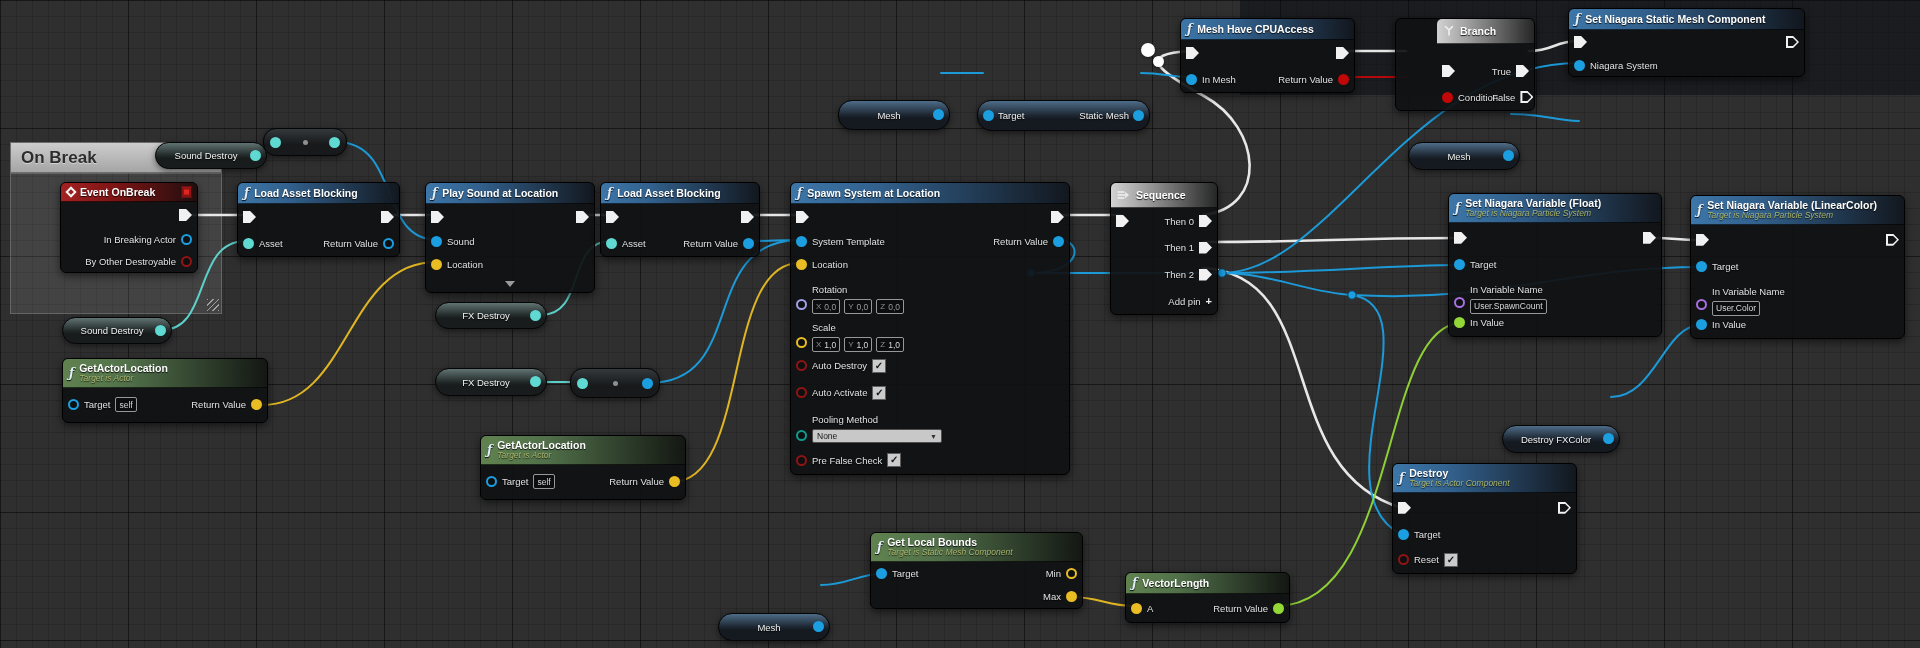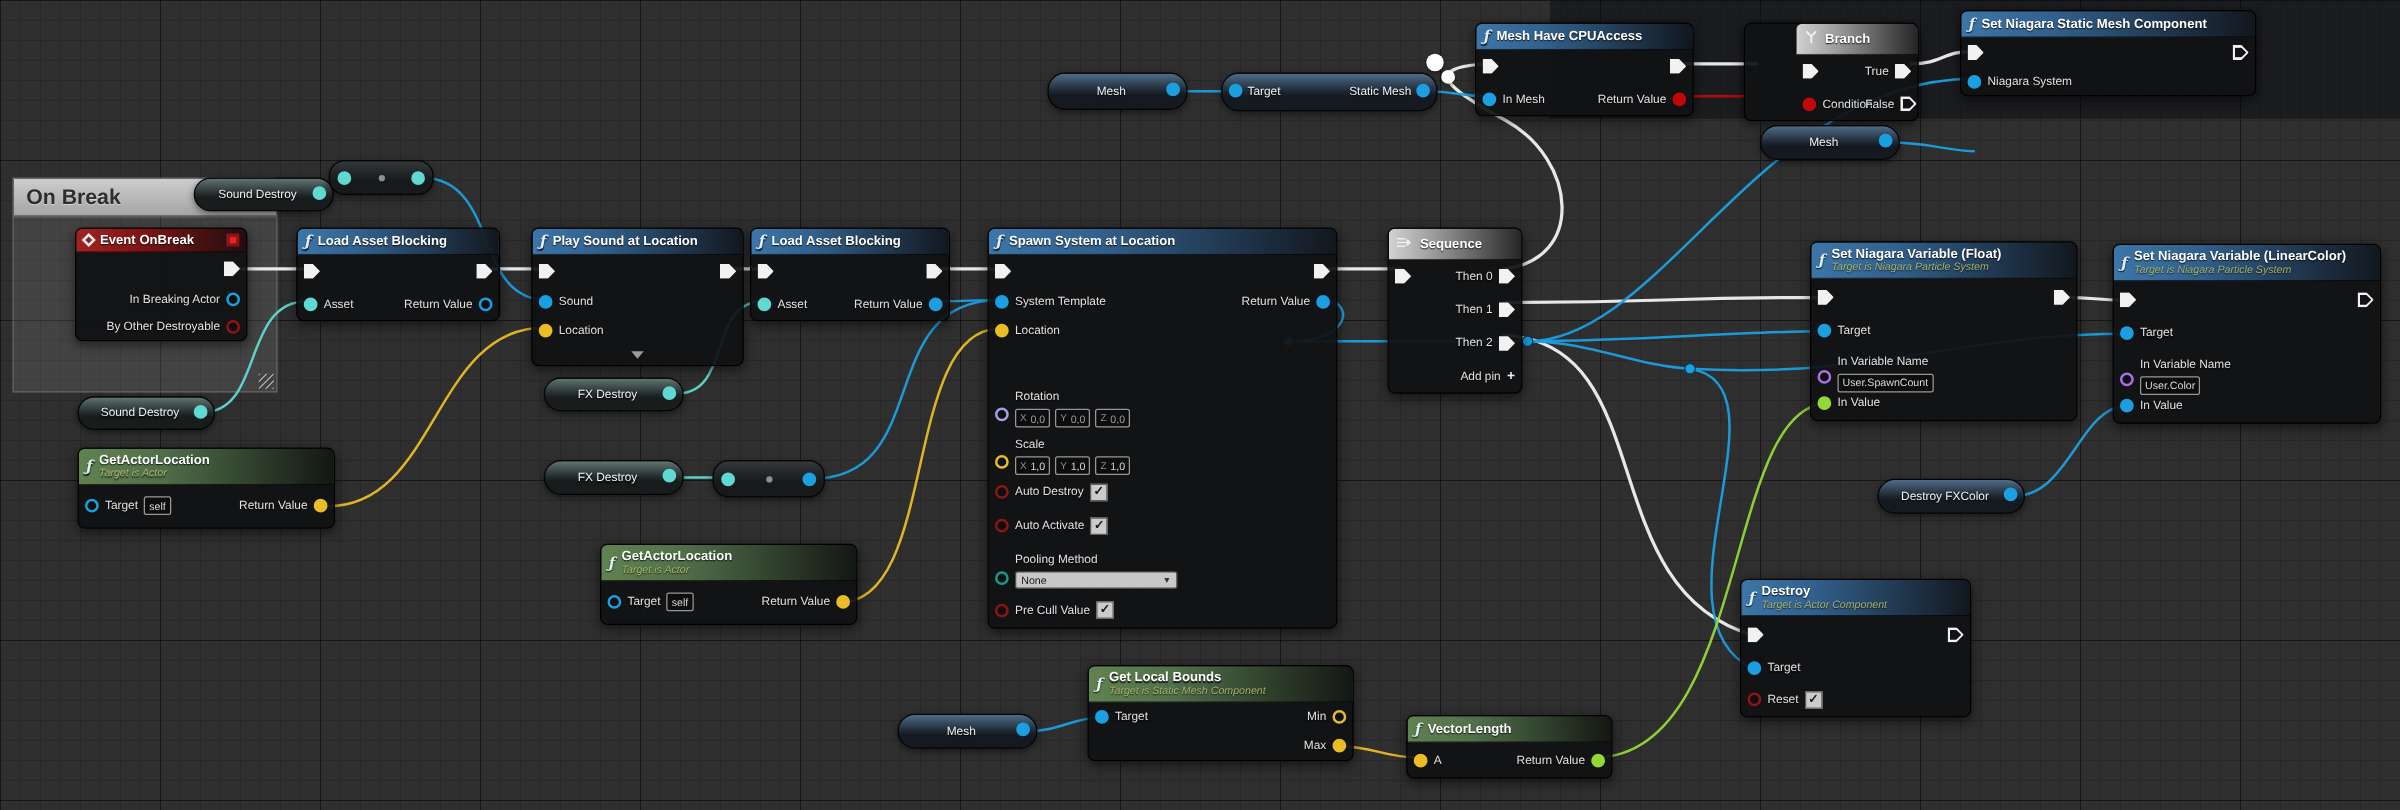--- a/index.html
+++ b/index.html
@@ -65,21 +65,21 @@
     background:#cbcbcb;border:1px solid #5e5e5e;color:#141414;font-size:10px;font-weight:bold;line-height:1;}
   .dd{display:flex;justify-content:space-between;align-items:center;width:130px;height:14px;
     background:#c8c8c8;border:1px solid #4e4e4e;border-radius:2px;color:#161616;font-size:8.5px;padding:0 4px;box-sizing:border-box;}
   .dd .arr{font-size:7px;color:#333;}
   .tri-down{width:0;height:0;border-left:5px solid transparent;border-right:5px solid transparent;border-top:6px solid #9a9a9a;}
   .plus{color:#f2f2f2;font-weight:bold;font-size:11px;text-shadow:0 1px 1px #000;}
   
   .pill{position:absolute;z-index:10;border-radius:14px;border:1px solid #050505;
     box-shadow:0 2px 6px rgba(0,0,0,.5);display:flex;align-items:center;justify-content:center;box-sizing:border-box;}
   .sheen-teal{background:linear-gradient(180deg,rgba(195,236,233,.42) 0%,rgba(80,100,100,.18) 50%,rgba(0,0,0,0) 62%),#181c1c;}
-  .sheen-blue{background:linear-gradient(180deg,rgba(135,190,238,.5) 0%,rgba(55,80,105,.22) 50%,rgba(0,0,0,0) 62%),#151a21;}
+  .sheen-blue{background:linear-gradient(180deg,rgba(135,190,238,.5) 0%,rgba(55,80,105,.22) 50%,rgba(0,0,0,0) 62%),#151a21;margin-top:42px;}
   .pill .lbl{font-size:9.5px;color:#f2f2f2;text-shadow:0 1px 1px #000;white-space:nowrap;}
   .pill .pinR{position:absolute;right:5px;}
   .pill .pinL{position:absolute;left:5px;}
   .pill .lblL{position:absolute;left:20px;font-size:9.5px;color:#f2f2f2;text-shadow:0 1px 1px #000;}
   .pill .lblR{position:absolute;right:20px;font-size:9.5px;color:#f2f2f2;text-shadow:0 1px 1px #000;}
   .rr{position:absolute;z-index:10;border-radius:13px;border:1px solid #050505;
     background:linear-gradient(180deg,rgba(120,130,132,.3),rgba(0,0,0,0) 60%),#17191b;
     box-shadow:0 2px 6px rgba(0,0,0,.5);display:flex;align-items:center;justify-content:space-between;
     padding:0 6px;box-sizing:border-box;}
   .rr .dot{width:5px;height:5px;border-radius:50%;background:#8f8f8f;}
@@ -287,21 +287,21 @@
           <span class="plbl">Return Value</span>
           <span class="cpin on" style="--c: #1b9fe0;"></span>
         </span>
       </div>
       <div class="row" style="height: 23px;">
         <span class="grp">
           <span class="cpin on" style="--c: #e9bd23;"></span>
           <span class="plbl">Location</span>
         </span>
       </div>
-      <div class="row stack" style="height: 38px; margin-top: 28px;"><span class="pin-abs"><span class="cpin" style="--c: #a3a0ea;"></span></span><span class="plbl">Rotation</span><div class="line2">
+      <div class="row stack" style="height: 38px;"><span class="pin-abs"><span class="cpin" style="--c: #a3a0ea;"></span></span><span class="plbl">Rotation</span><div class="line2">
           <span class="fieldbox dim">
             <span class="axis">X</span>
             <span class="val">0,0</span>
           </span>
           <span class="fieldbox dim">
             <span class="axis">Y</span>
             <span class="val">0,0</span>
           </span>
           <span class="fieldbox dim">
             <span class="axis">Z</span>
@@ -338,21 +338,21 @@
       </div>
       <div class="row stack" style="height: 40px;"><span class="pin-abs"><span class="cpin" style="--c: #0e9c8f;"></span></span><span class="plbl">Pooling Method</span><div class="line2">
           <span class="dd">
             <span>None</span>
             <span class="arr">▼</span>
           </span>
         </div></div>
       <div class="row" style="height: 28px;">
         <span class="grp">
           <span class="cpin" style="--c: #911414;"></span>
-          <span class="plbl">Pre Cull Value</span>
+          <span class="plbl">Pre False Check</span>
           <span class="chk">✓</span>
         </span>
       </div>
     </div>
     <div class="node" style="left: 1110px; top: 182px; width: 108px;">
       <div class="hdr hy">
         <span><svg width="14" height="10" viewBox="0 0 14 10">
             <path d="M1 2 H7 M1 5 H9 M11 5 L8.5 3 M11 5 L8.5 7 M1 8 H7" stroke="#f0f0f0" stroke-width="1.3" fill="none" stroke-linecap="round"></path>
           </svg></span>
         <span class="txt">
@@ -427,21 +427,21 @@
     </div>
     <div class="node" style="left: 1395px; top: 18px; width: 140px; padding-left: 41px;">
       <div class="hdr hy">
         <span><svg width="12" height="12" viewBox="0 0 12 12">
             <path d="M6 11 L6 6 M6 6 L2.5 2.5 M6 6 L9.5 2.5" stroke="#f0f0f0" stroke-width="1.6" fill="none" stroke-linecap="round"></path>
           </svg></span>
         <span class="txt">
           <span class="t">Branch</span>
         </span>
       </div>
-      <div class="row" style="height: 26px;">
+      <div class="row" style="height: 26px; margin-top: 14px;">
         <span class="grp">
           <span class="execpin">
             <span class="eo"></span>
           </span>
         </span>
         <span class="grp out">
           <span class="plbl">True</span>
           <span class="execpin">
             <span class="eo"></span>
           </span>

